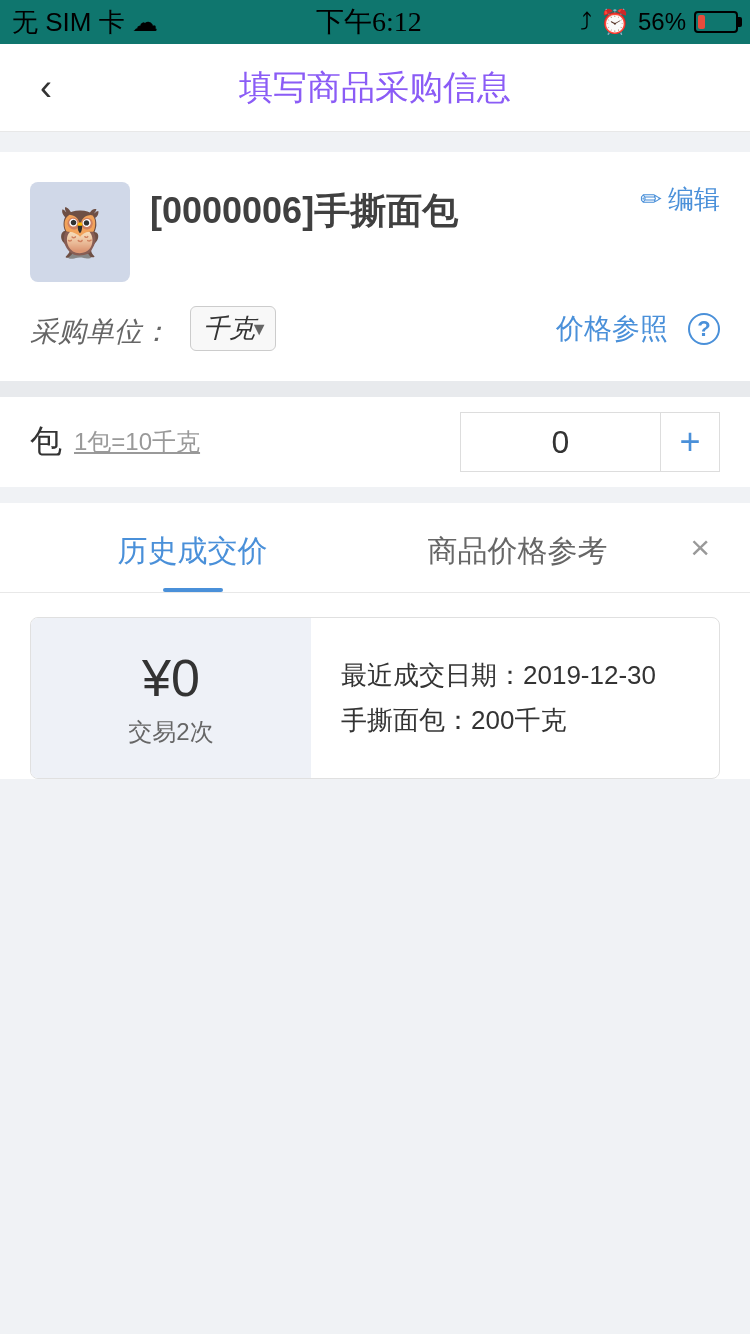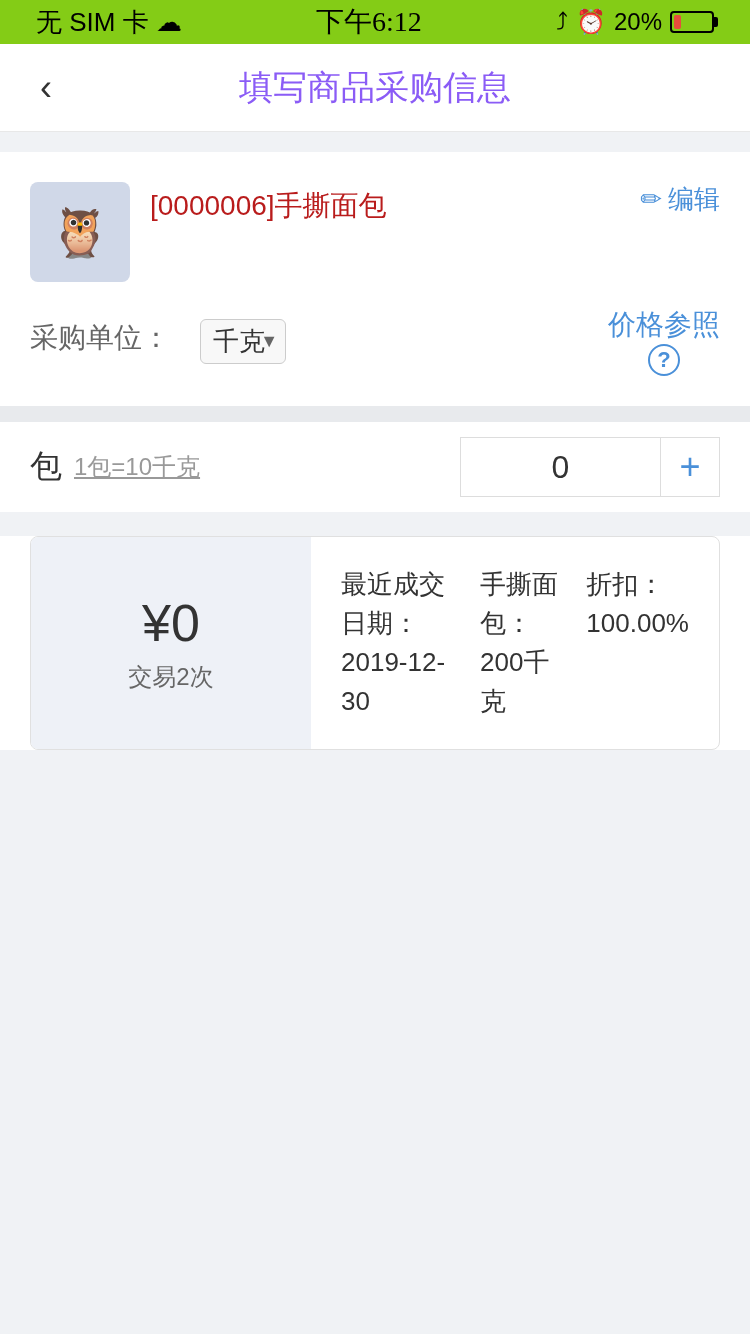--- a/index.html
+++ b/index.html
@@ -10,25 +10,25 @@
       min-height: 1334px;
       background: #f0f2f5;
       font-family: -apple-system, 'PingFang SC', 'Helvetica Neue', sans-serif;
       overflow-x: hidden;
     }
 
     
     .status-bar {
       width: 750px;
       height: 44px;
-      background: #84cc16;
+      background: #0f766e;
       display: flex;
       align-items: center;
       justify-content: space-between;
-      padding: 0 36px;
+      padding: 0 12px;
       font-size: 28px;
     }
     .status-left {
       display: flex;
       align-items: center;
       gap: 8px;
       font-size: 26px;
       color: #000;
     }
     .status-center {
@@ -126,45 +126,45 @@
       display: flex;
       align-items: center;
       justify-content: center;
       flex-shrink: 0;
     }
     .owl-icon {
       font-size: 48px;
       color: #8090a0;
     }
     .product-name {
-      font-size: 28px;
-      color: #b91c1c;
-      font-weight: 400;
+      font-size: 36px;
+      color: #404040;
+      font-weight: 700;
       padding-top: 5px;
     }
     .edit-btn {
       display: flex;
       align-items: center;
       gap: 6px;
       color: #4a90d9;
       font-size: 26px;
       cursor: pointer;
     }
     .product-bottom {
       display: flex;
       align-items: center;
       justify-content: space-between;
       margin-top: 24px;
     }
     .unit-label {
       font-size: 28px;
       color: #666;
       display: flex;
-      align-items: flex-start;
-      gap: 10px;
+      align-items: flex-end;
+      font-style: italic;
     }
     .unit-select {
       border: 1px solid #ccc;
       border-radius: 6px;
       padding: 4px 20px 4px 12px;
       font-size: 26px;
       color: #333;
       background: #f8f8f8;
       appearance: none;
       -webkit-appearance: none;
@@ -186,23 +186,22 @@
       top: 50%;
       transform: translateY(-50%);
       color: #666;
       pointer-events: none;
     }
     .price-ref {
       color: #4a90d9;
       font-size: 28px;
       display: flex;
       align-items: center;
-      gap: 0;
-      cursor: pointer;
-      flex-direction: column;
+      gap: 20px;
+      cursor: pointer;
     }
     .price-ref-help {
       width: 32px;
       height: 32px;
       border: 2px solid #4a90d9;
       border-radius: 50%;
       display: flex;
       align-items: center;
       justify-content: center;
       font-size: 22px;
@@ -341,42 +340,42 @@
     .history-transactions {
       font-size: 24px;
       color: #666;
       margin-top: 8px;
       text-align: center;
     }
     .history-right {
       flex: 1;
       padding: 28px 30px;
       display: flex;
-      flex-direction: row;
-      justify-content: center;
-      gap: 24px;
+      flex-direction: column;
+      justify-content: center;
+      gap: 6px;
     }
     .history-row {
       font-size: 26px;
       color: #333;
       line-height: 1.5;
     }
   </style>
 </head>
 <body>
 
 <div class="status-bar">
   <div class="status-left">
     <span>无 SIM 卡 ☁</span>
   </div>
   <div class="status-center">下午6:12</div>
   <div class="status-right">
     <span>⤴</span>
     <span>⏰</span>
-    <span>20%</span>
+    <span>56%</span>
     <span class="battery-icon">
       <span class="battery-body">
         <span class="battery-fill"></span>
       </span>
     </span>
   </div>
 </div>
 
 <div class="header">
   <div class="back-btn">‹</div>
@@ -419,31 +418,33 @@
     <span class="qty-unit">包</span>
     <span class="qty-conversion">1包=10千克</span>
   </div>
   <div class="qty-controls">
     <div class="qty-input-box">0</div>
     <div class="qty-plus-btn">+</div>
   </div>
 </div>
 
 <div class="tabs-section">
+  <div class="tabs-header">
+    <div class="tab-item active">历史成交价</div>
+    <div class="tab-item">商品价格参考</div>
+    <div class="tab-close">×</div>
+  </div>
 
   <div class="history-card">
     <div class="history-left">
       <div class="history-price">¥0</div>
       <div class="history-transactions">交易2次</div>
     </div>
     <div class="history-right">
       <div class="history-row">
         <span>最近成交日期：</span><span>2019-12-30</span>
       </div>
       <div class="history-row">
         <span>手撕面包：</span><span>200千克</span>
       </div>
-      <div class="history-row">
-        <span>折扣：</span><span>100.00%</span>
-      </div>
     </div>
   </div>
 </div>
 
 </body></html>

